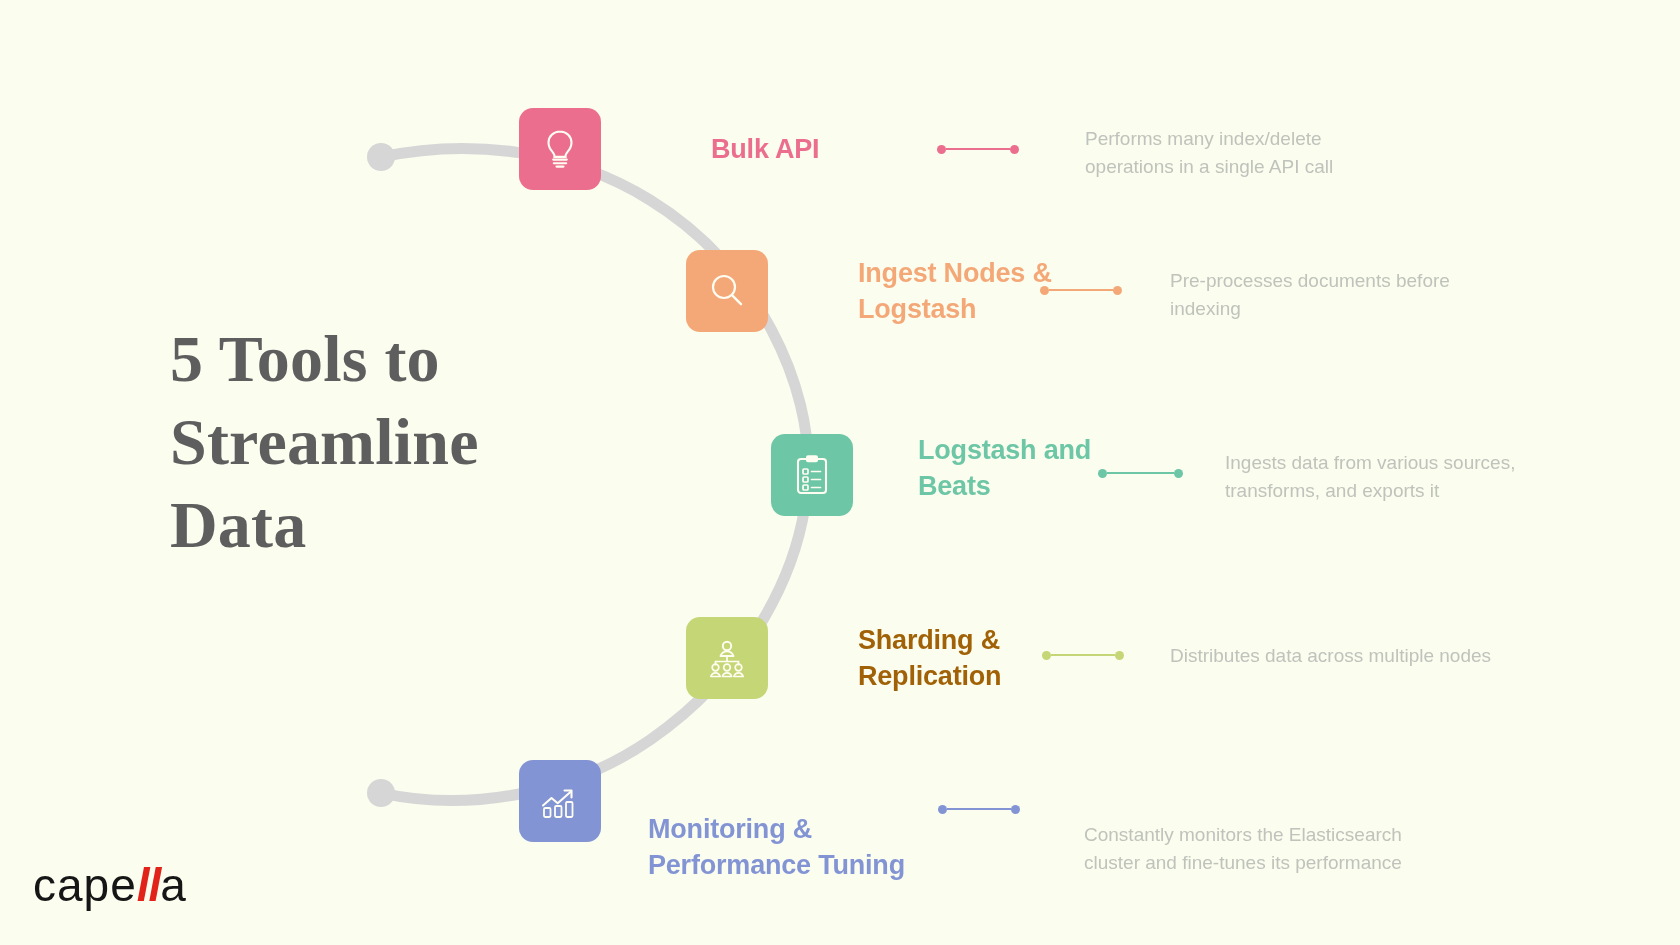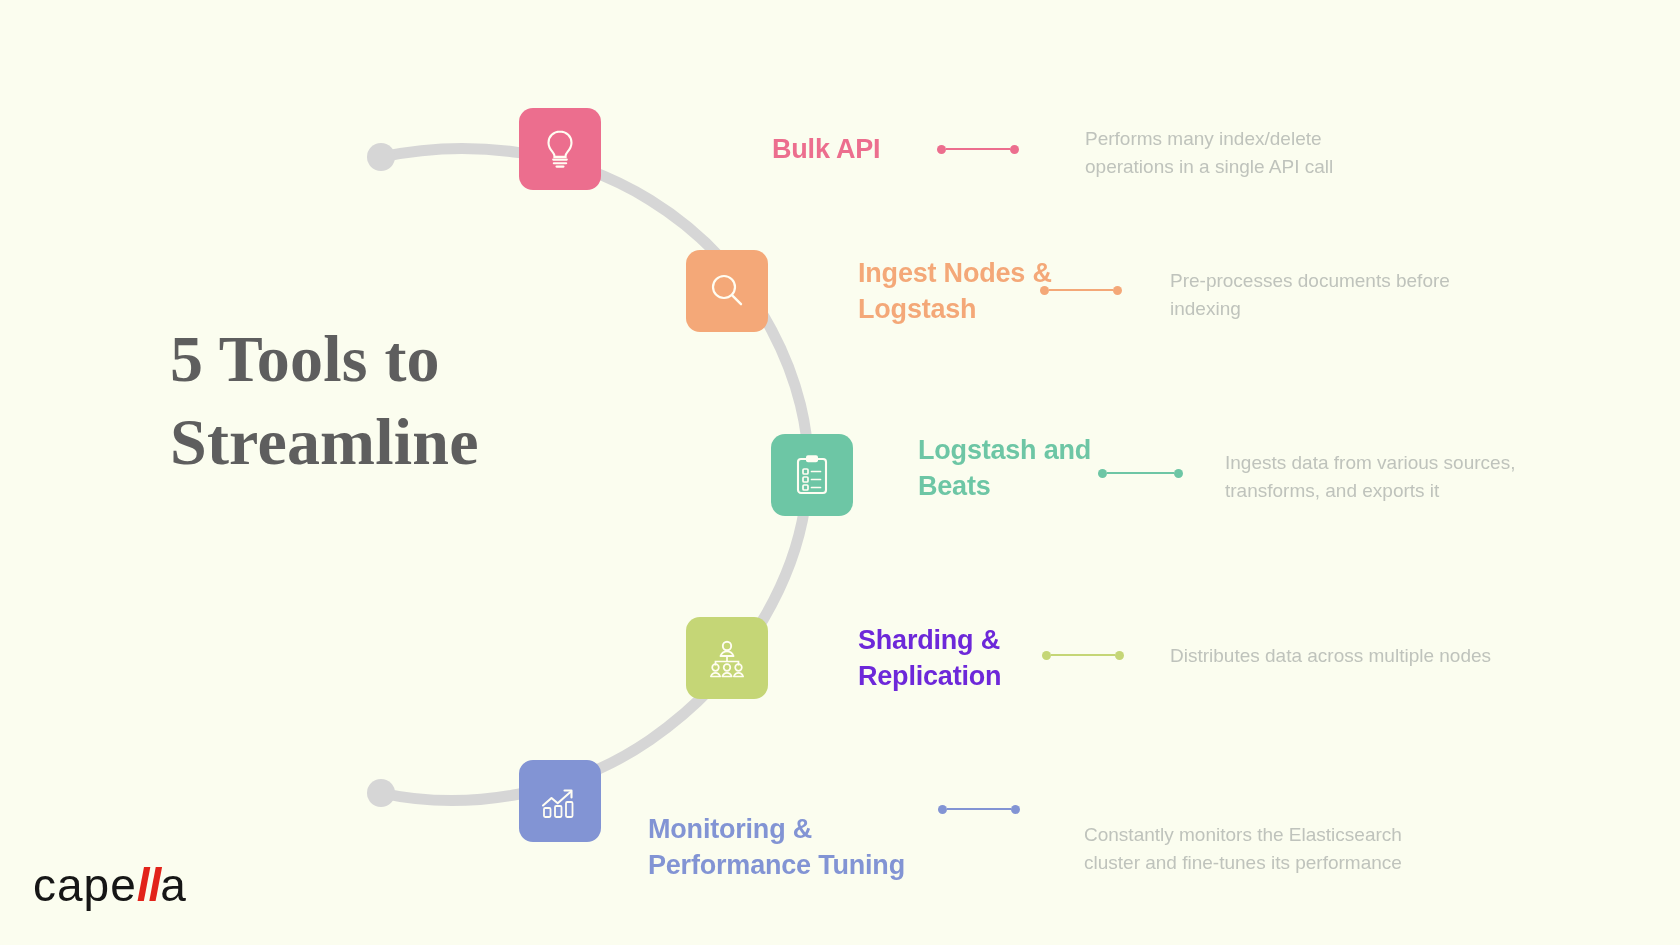--- a/index.html
+++ b/index.html
@@ -126,21 +126,21 @@
 
   <div class="item">
     <div class="icon-tile" style="left:519px; top:108px; background:#EC6E8E;">
       <svg width="40" height="44" viewBox="0 0 40 44" fill="none" xmlns="http://www.w3.org/2000/svg">
         <path d="M20 4.5c-6.6 0-11.5 5-11.5 11.2 0 4 2 6.8 3.8 9 1.2 1.5 2.1 2.7 2.1 4.1v1.1h11.2v-1.1c0-1.4.9-2.6 2.1-4.1 1.8-2.2 3.8-5 3.8-9C31.5 9.5 26.6 4.5 20 4.5z" stroke="#FFFDF2" stroke-width="2.1" fill="none"></path>
         <path d="M13.2 32.6h13.6M13.8 36.2h12.4" stroke="#FFFDF2" stroke-width="2.1" stroke-linecap="round"></path>
         <path d="M16.5 39.6h7" stroke="#FFFDF2" stroke-width="2.1" stroke-linecap="round"></path>
       </svg>
     </div>
 
-    <div class="item-label" style="left:772px; top:132px; color:#EC6E8E;">
+    <div class="item-label" style="left:711px; top:132px; color:#EC6E8E;">
       <span class="lbl-line">Bulk API</span>
     </div>
 
     <div class="connector" style="left:937px; top:144px; width:82px;">
       <span class="dot" style="background:#EC6E8E;"></span>
       <span class="bar" style="background:#EC6E8E;"></span>
       <span class="dot" style="background:#EC6E8E;"></span>
     </div>
 
     <div class="item-desc" style="left:1085px; top:125px; width:320px;">
@@ -211,21 +211,21 @@
         <path d="M21 19.5v5M21 24.5H9.5v3.2M21 24.5h11.5v3.2" stroke="#FFFDF2" stroke-width="1.7" stroke-linecap="round"></path>
         <circle cx="9.5" cy="30.5" r="3.3" stroke="#FFFDF2" stroke-width="1.7" fill="none"></circle>
         <circle cx="21" cy="30.5" r="3.3" stroke="#FFFDF2" stroke-width="1.7" fill="none"></circle>
         <circle cx="32.5" cy="30.5" r="3.3" stroke="#FFFDF2" stroke-width="1.7" fill="none"></circle>
         <path d="M4.8 39.5c1-2.6 2.7-3.6 4.7-3.6s3.7 1 4.7 3.6z" stroke="#FFFDF2" stroke-width="1.6" fill="none" stroke-linejoin="round"></path>
         <path d="M16.3 39.5c1-2.6 2.7-3.6 4.7-3.6s3.7 1 4.7 3.6z" stroke="#FFFDF2" stroke-width="1.6" fill="none" stroke-linejoin="round"></path>
         <path d="M27.8 39.5c1-2.6 2.7-3.6 4.7-3.6s3.7 1 4.7 3.6z" stroke="#FFFDF2" stroke-width="1.6" fill="none" stroke-linejoin="round"></path>
       </svg>
     </div>
 
-    <div class="item-label" style="left:858px; top:623px; color:#6d28d9;">
+    <div class="item-label" style="left:858px; top:623px; color:#a16207;">
       <span class="lbl-line">Sharding &amp;</span>
       <span class="lbl-line">Replication</span>
     </div>
 
     <div class="connector" style="left:1042px; top:650px; width:82px;">
       <span class="dot" style="background:#C5D676;"></span>
       <span class="bar" style="background:#C5D676;"></span>
       <span class="dot" style="background:#C5D676;"></span>
     </div>
 
@@ -258,20 +258,21 @@
 
     <div class="item-desc" style="left:1084px; top:785px; width:360px;margin-top:36px;">
       <span class="d-line">Constantly monitors the Elasticsearch</span>
       <span class="d-line">cluster and fine-tunes its performance</span>
     </div>
   </div>
 
   <div class="title">
     <span class="tline">5 Tools to</span>
     <span class="tline">Streamline</span>
+    <span class="tline">Data</span>
   </div>
 
   <div class="logo">
     <span>cape</span>
     <span class="red">ll</span>
     <span>a</span>
   </div>
 
 </div>
 

